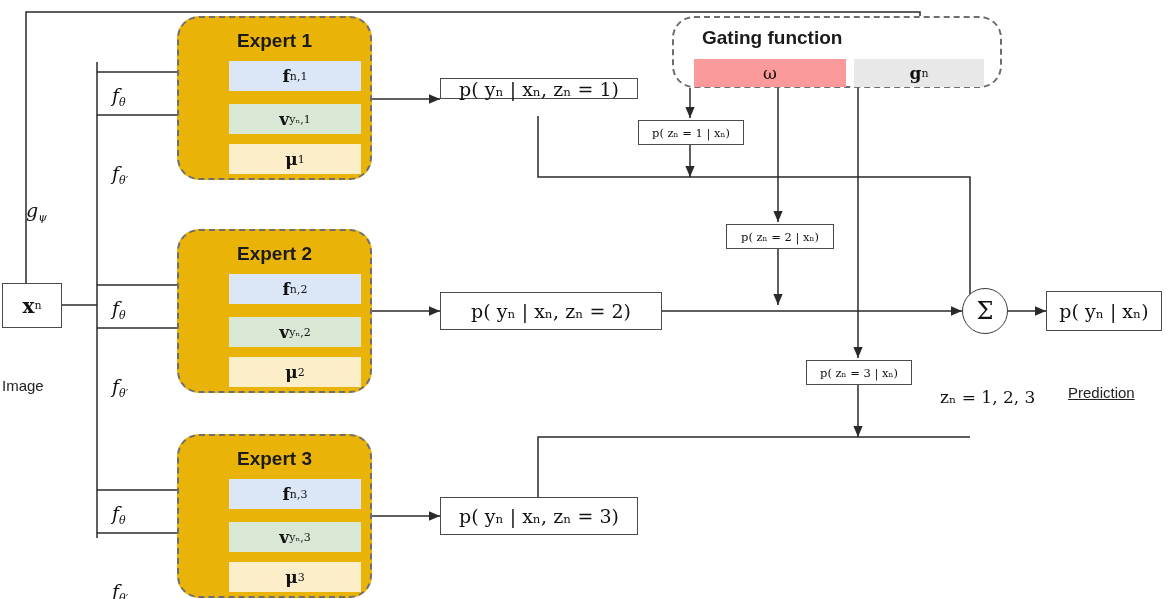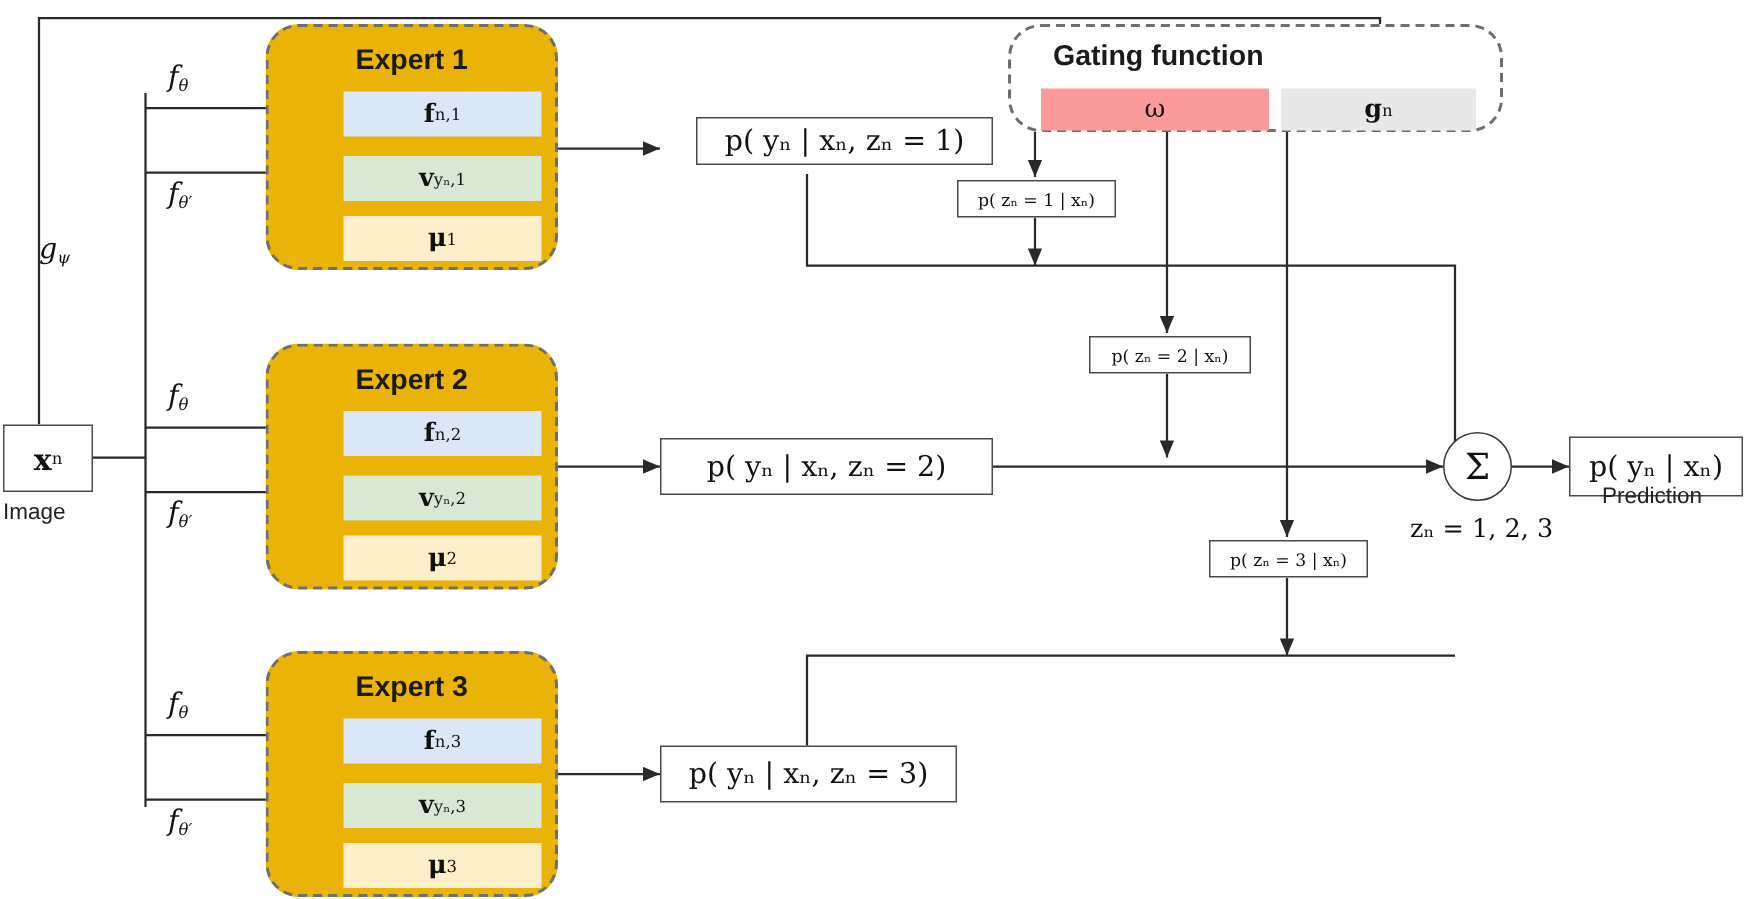--- a/index.html
+++ b/index.html
@@ -84,20 +84,21 @@
     font-size:24px;color:#111;
     box-sizing:border-box;
   }
 
   
   .lbl{
     position:absolute;
     font-family:"DejaVu Serif", serif;
     color:#111;
     white-space:nowrap;
+    margin-top:44px;
   }
   .lbl.fn{font-size:19px;font-style:italic;}
   .lbl.plain{font-family:"Liberation Sans", sans-serif;font-size:15px;font-style:normal;color:#222;}
   .lbl.zn{font-size:17px;}
 </style>
 </head>
 <body>
 
 <div id="canvas">
 
@@ -219,21 +220,21 @@
     <div class="slot" style="left:50px;top:86px;width:132px;background:#d8e8d4;">
       <span class="bb">v</span>
         <span class="sub">yₙ,3</span>
     </div>
     <div class="slot" style="left:50px;top:126px;width:132px;background:#fdeeca;">
       <span class="bb">μ</span>
         <span class="sub">3</span>
     </div>
   </div>
 
-  <div class="rect big" style="left:440px;top:78px;width:198px;height:32px;margin-left:24px;">p( yₙ | xₙ, zₙ = 1)</div>
+  <div class="rect big" style="left:440px;top:78px;width:198px;height:21px;">p( yₙ | xₙ, zₙ = 1)</div>
   <div class="rect big" style="left:440px;top:292px;width:222px;height:38px;">p( yₙ | xₙ, zₙ = 2)</div>
   <div class="rect big" style="left:440px;top:497px;width:198px;height:38px;">p( yₙ | xₙ, zₙ = 3)</div>
 
   <div class="gate-group" style="left:672px;top:16px;width:330px;height:72px;">
     <div class="gate-title" style="left:28px;top:9px;">Gating function</div>
     <div class="gate-slot" style="left:20px;top:41px;width:152px;background:#fb9a9a;">
       <span>ω</span>
     </div>
     <div class="gate-slot" style="left:180px;top:41px;width:130px;background:#e8e8e8;">
       <span class="bb">g</span>
@@ -242,15 +243,15 @@
   </div>
 
   <div class="rect small" style="left:638px;top:120px;width:106px;height:25px;">p( zₙ = 1 | xₙ)</div>
   <div class="rect small" style="left:726px;top:224px;width:108px;height:25px;">p( zₙ = 2 | xₙ)</div>
   <div class="rect small" style="left:806px;top:360px;width:106px;height:25px;">p( zₙ = 3 | xₙ)</div>
 
   <div class="sigma" style="left:962px;top:288px;width:46px;height:46px;">Σ</div>
   <div class="lbl zn" style="left:940px;top:343px;">zₙ = 1, 2, 3</div>
 
   <div class="rect pred" style="left:1046px;top:291px;width:116px;height:40px;">p( yₙ | xₙ)</div>
-  <div class="lbl plain" style="left:1068px;top:322px;">Prediction</div>
+  <div class="lbl plain" style="left:1068px;top:340px;text-decoration:underline;">Prediction</div>
 
 </div>
 
 </body></html>

